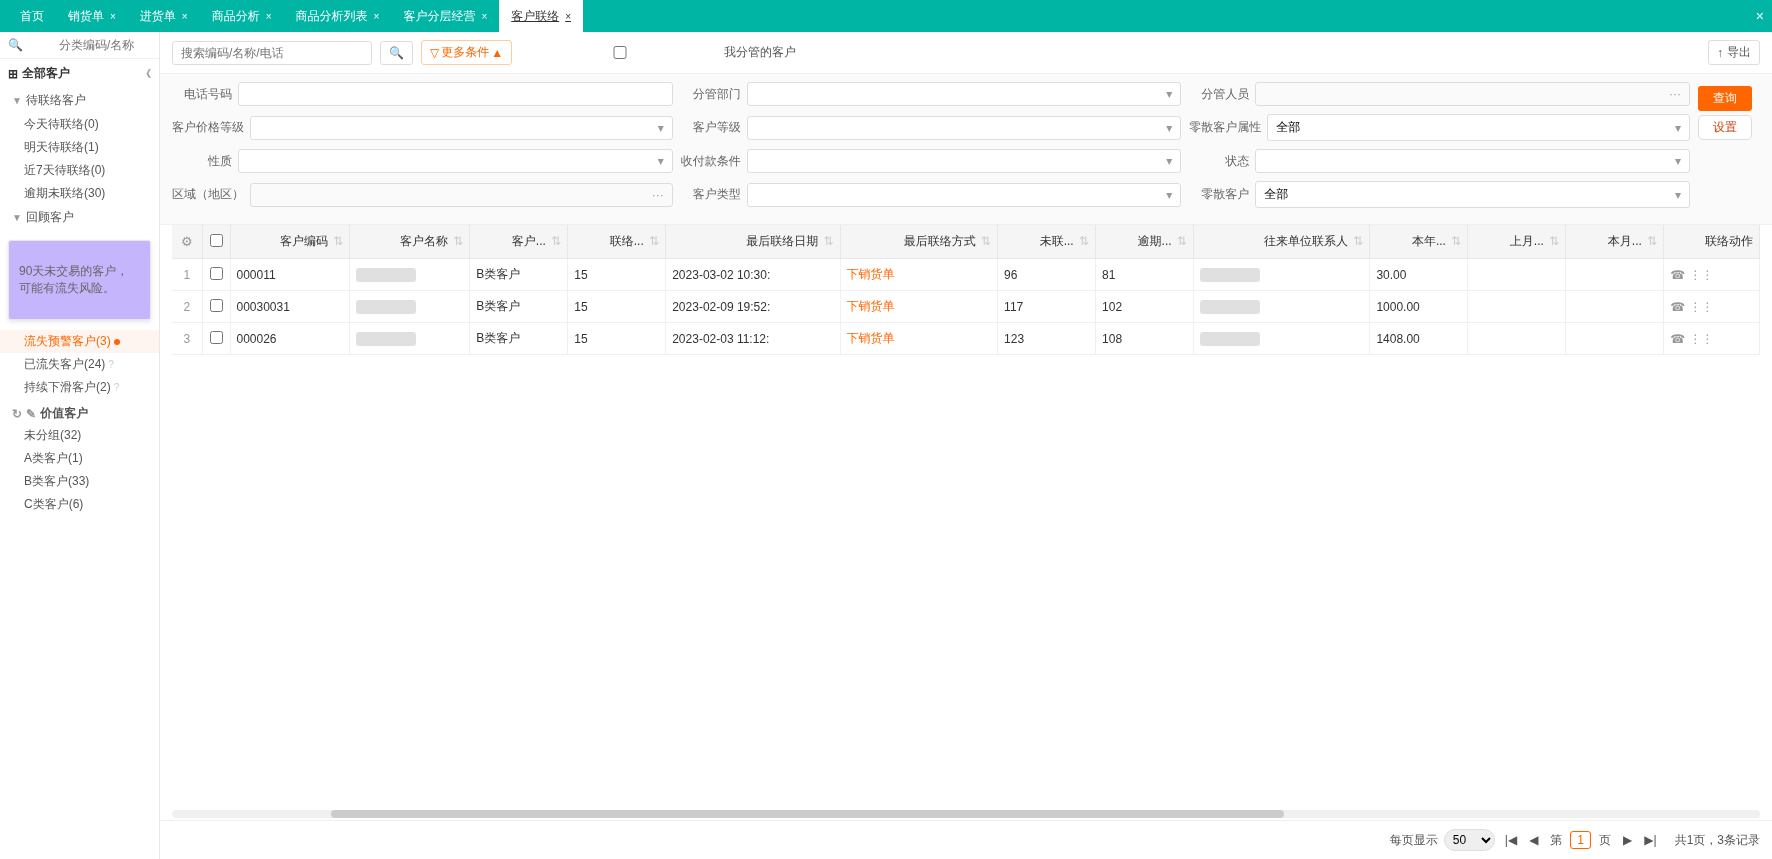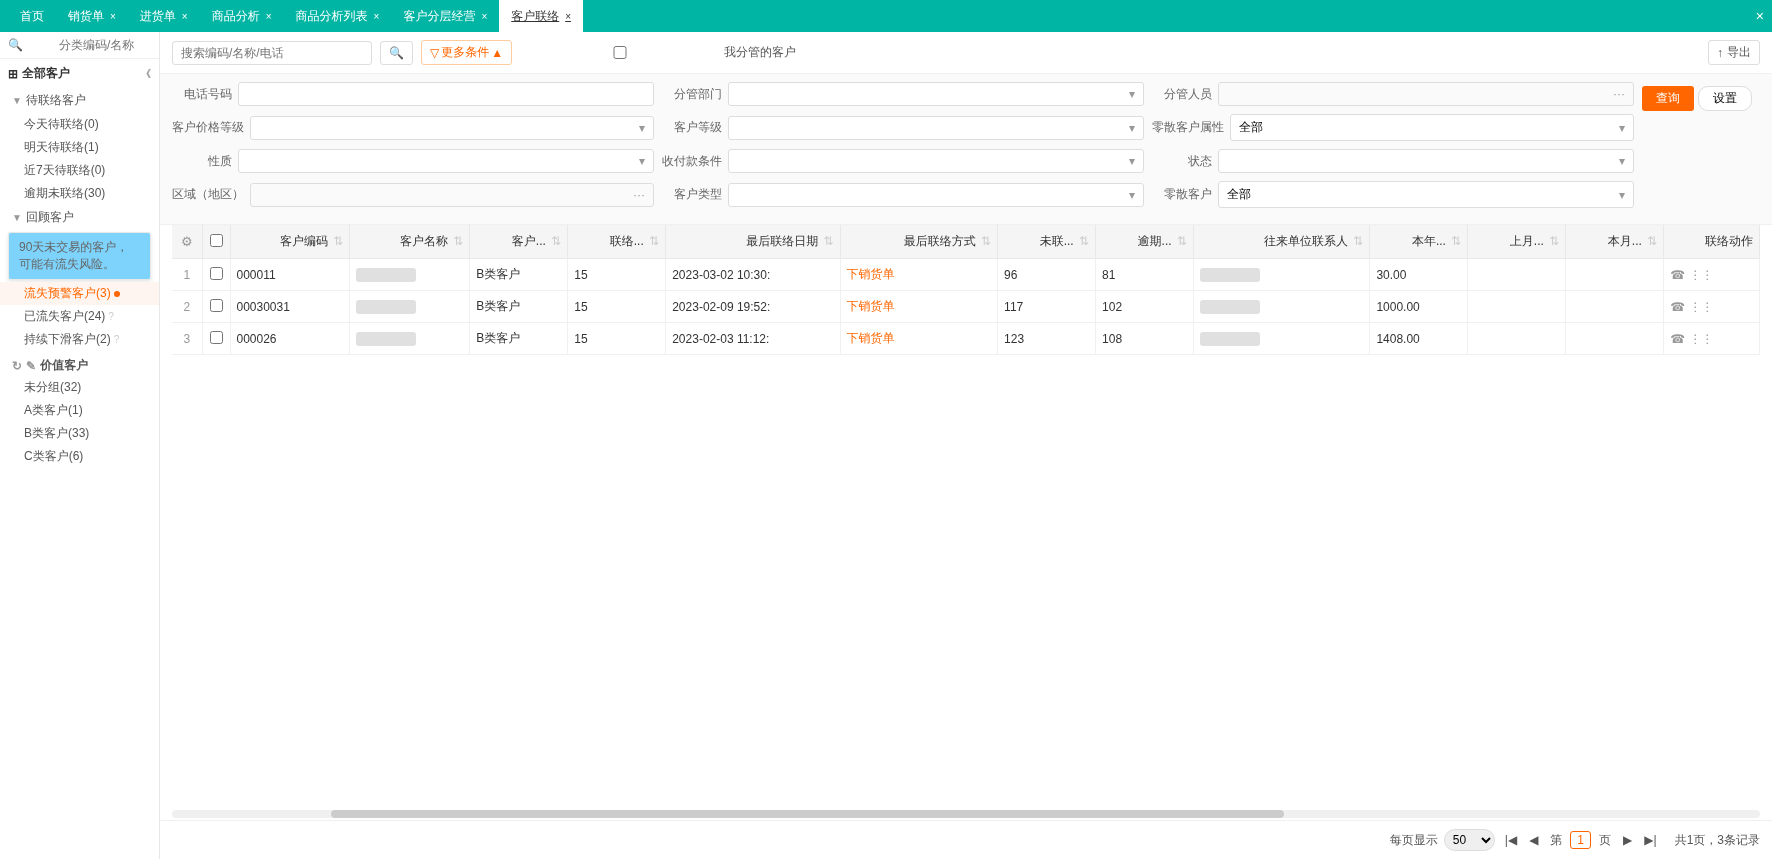--- a/index.html
+++ b/index.html
@@ -108,26 +108,26 @@
       color: #555;
       font-size: 12px;
       font-weight: bold;
       cursor: pointer;
       display: flex;
       align-items: center;
       gap: 4px;
     }
 
     .tooltip-box {
-      background: #7dd3fc;
+      background: #c4b5fd;
       border: 1px solid #e8e8e8;
-      padding: 6px 10px;
+      padding: 22px 10px;
       color: #666;
       font-size: 11px;
-      margin: 2px 8px;
+      margin: 10px 8px;
       border-radius: 3px;
       box-shadow: 0 2px 4px rgba(0,0,0,0.1);
     }
 
     
     .content-area {
       flex: 1;
       display: flex;
       flex-direction: column;
       overflow: hidden;
@@ -241,23 +241,23 @@
       background: #ff6600;
       color: #fff;
       border: none;
       border-radius: 3px;
       padding: 4px 14px;
       cursor: pointer;
       font-size: 12px;
     }
     .setting-btn {
       background: #fff;
-      color: #000000;
+      color: #c2410c;
       border: 1px solid #ddd;
-      border-radius: 10px;
+      border-radius: 5px;
       padding: 3px 14px;
       cursor: pointer;
       font-size: 12px;
       text-align: center;
     }
 
     
     .table-container {
       flex: 1;
       overflow: auto;
@@ -347,21 +347,21 @@
 
     .top-filter-row {
       display: flex;
       align-items: flex-start;
     }
     .filter-fields-area {
       flex: 1;
     }
     .right-action-col {
       display: flex;
-      flex-direction: row;
+      flex-direction: column;
       gap: 4px;
       padding: 4px 8px;
     }
 
     .grid-setting-icon {
       color: #999;
       cursor: pointer;
       font-size: 13px;
     }
     .checkbox-col { width: 28px; text-align: center; }

